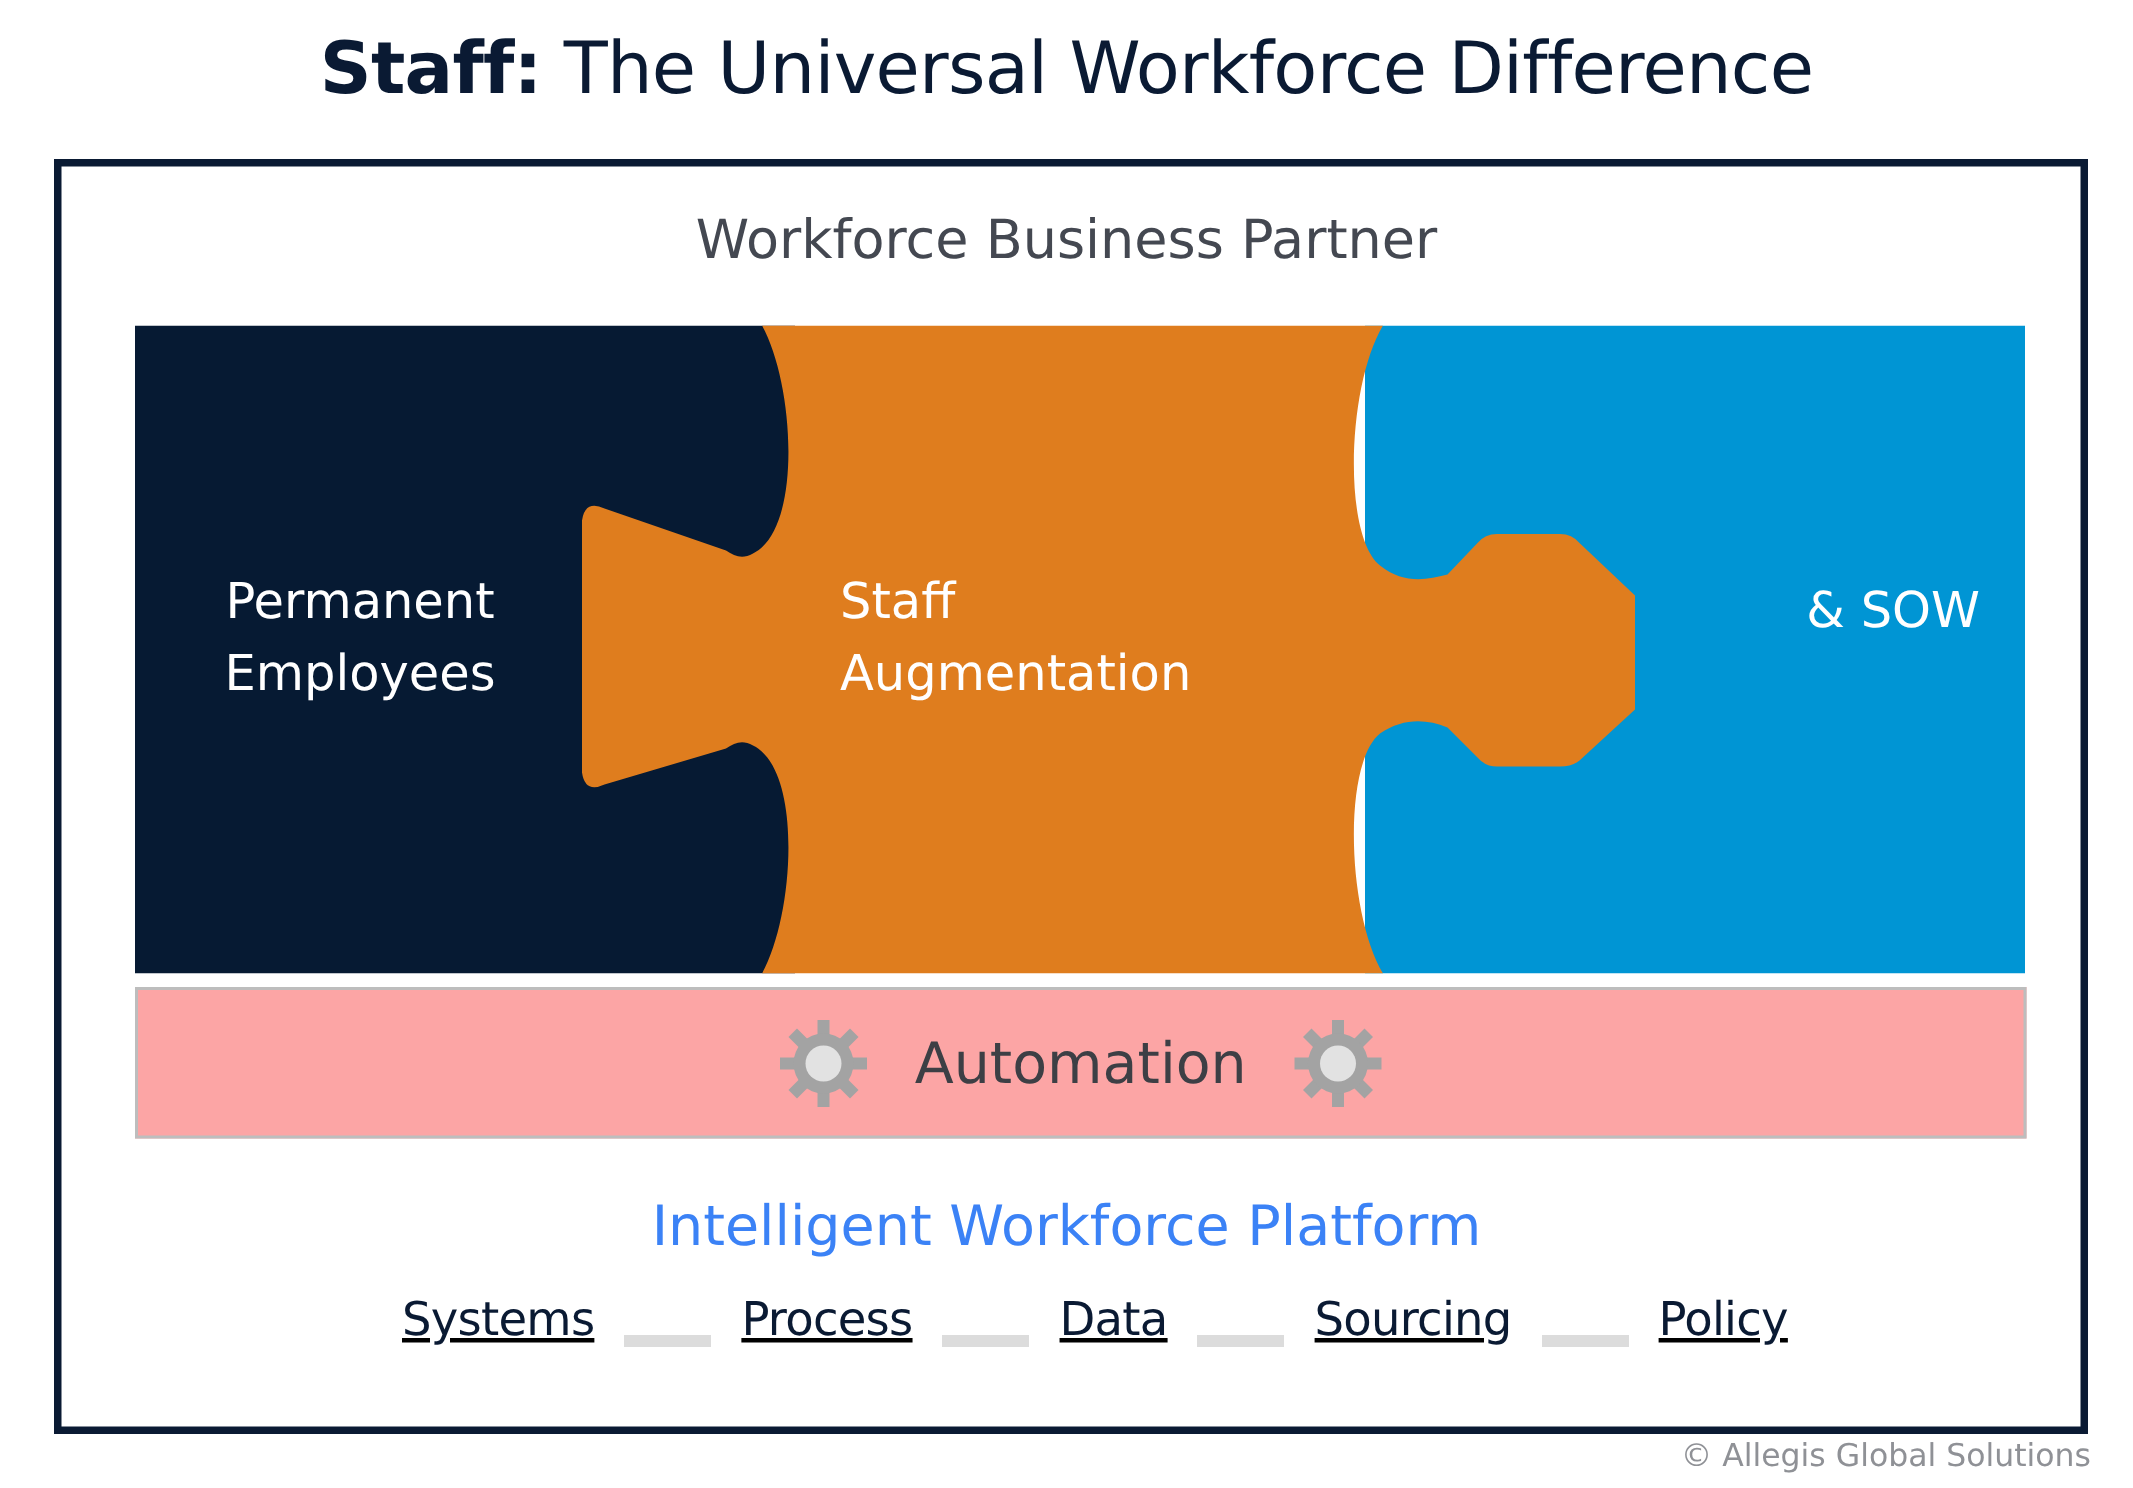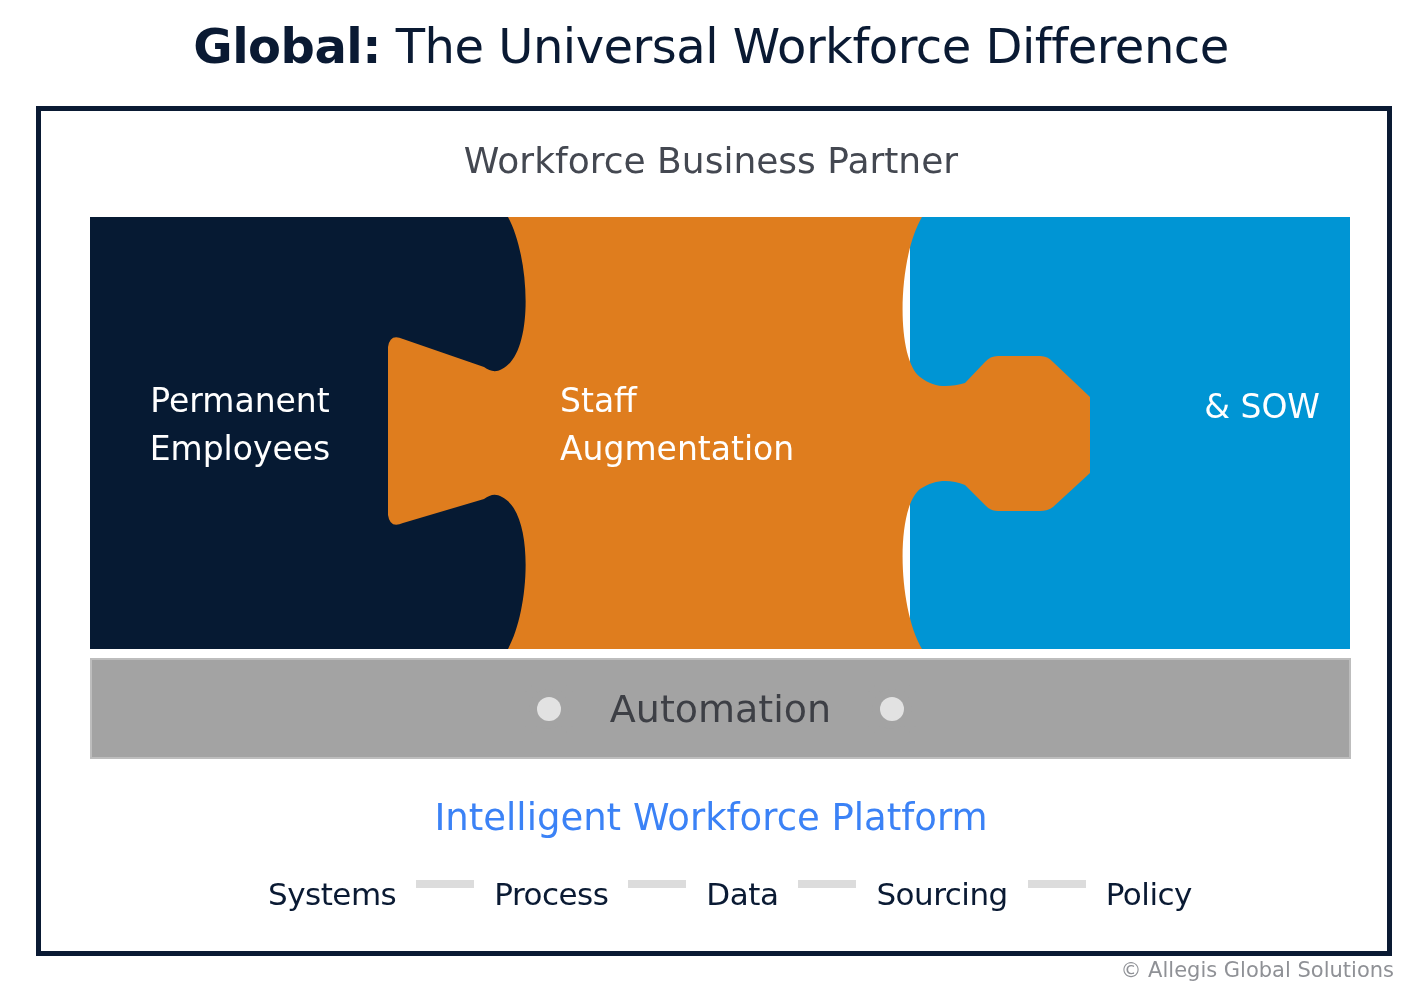--- a/index.html
+++ b/index.html
@@ -12,37 +12,37 @@
            border: 5px solid #0a1a33; background: #fff; }
   .subtitle { position: absolute; left: 0; top: 140px; width: 1422px; text-align: center;
               font-size: 36px; color: #444851; }
   .puzzle { position: absolute; left: 90px; top: 217px; width: 1051px; height: 432px; }
   .puzzle svg { position: absolute; left: 0; top: 0; }
   .ptext { position: absolute; color: #ffffff; font-size: 33px; line-height: 48px; }
   .p-left { left: 0; top: 160px; width: 300px; text-align: center; }
   .p-mid  { left: 470px; top: 160px; width: 330px; text-align: left; }
   .p-right{ left: 990px; top: 166px; width: 240px; text-align: right; }
   .automation { position: absolute; left: 90px; top: 658px; width: 1257px; height: 97px;
-                background: #a3a3a3; border: 2px solid #bdbdbd; }
+                background: #fca5a5; border: 2px solid #bdbdbd; }
   .auto-inner { position: absolute; left: 0; top: 0; width: 100%; height: 100%;
                 display: flex; align-items: center; justify-content: center; }
   .auto-label { font-size: 38px; color: #3d3f45; margin: 0 30px; }
   .gear { width: 62px; height: 62px; display: inline-block; }
   .platform { position: absolute; left: 0; top: 796px; width: 1422px; text-align: center;
               font-size: 37px; color: #3b82f6; }
-  .pillars { position: absolute; left: 268px; top: 876px; height: 50px; display: flex;
-             align-items: flex-start; }
+  .pillars { position: absolute; left: 268px; top: 848px; height: 50px; display: flex;
+             align-items: flex-end; text-decoration: underline; }
   .pillar { font-size: 31px; color: #0a1a33; letter-spacing: -0.5px; }
   .sep { width: 58px; height: 8px; background: #dcdcdc; margin: 4px 20px 0 20px; }
   .copyright { position: absolute; right: 28px; top: 958px; font-size: 21px; color: #8f9196; }
 </style>
 </head>
 <body>
 
-<div class="title"><span class="lead">Global:</span><span> The Universal Workforce Difference</span></div>
+<div class="title"><span class="lead">Staff:</span><span> The Universal Workforce Difference</span></div>
 
 <div class="frame"></div>
 
 <div class="subtitle">Workforce Business Partner</div>
 
 <div class="puzzle">
   <svg width="1260" height="432" viewBox="0 0 1260 432">
 
     <rect x="0" y="0" width="440" height="432" fill="#061a33"></rect>
 

